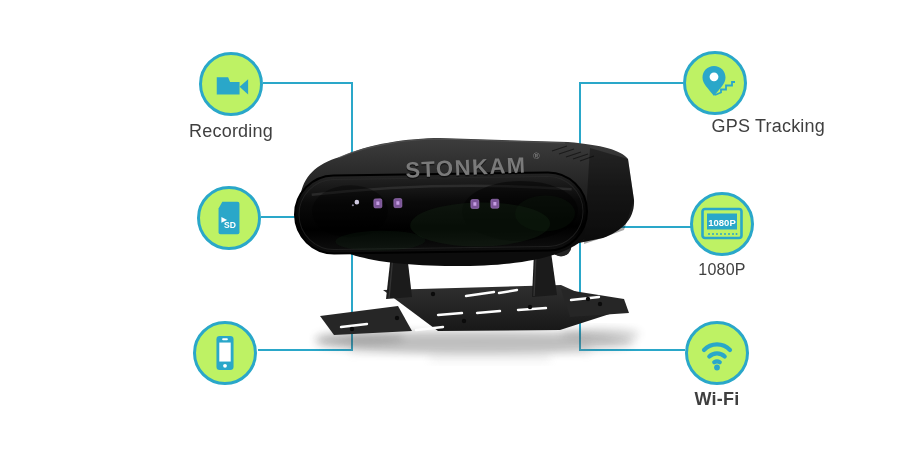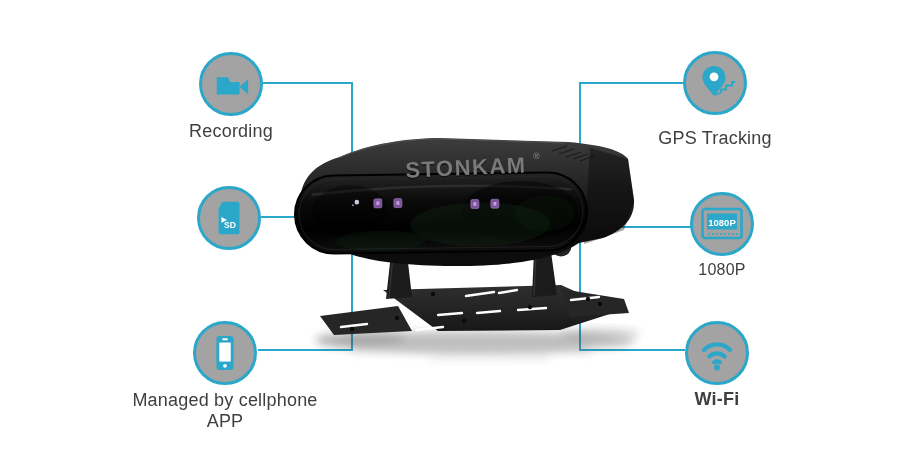--- a/index.html
+++ b/index.html
@@ -7,21 +7,21 @@
   }
   html,body{margin:0;padding:0;background:#fff;}
   .stage{
     position:relative;width:920px;height:460px;background:#fff;overflow:hidden;
     font-family:"Liberation Sans", sans-serif;
   }
   .scene{position:absolute;left:0;top:0;width:920px;height:460px;}
   .feature{position:absolute;width:220px;text-align:center;}
   .icon-circle{
     width:58px;height:58px;border:3px solid var(--accent);border-radius:50%;
-    background:#a3a3a3;margin:0 auto;display:flex;align-items:center;justify-content:center;
+    background:#bef264;margin:0 auto;display:flex;align-items:center;justify-content:center;
     box-sizing:content-box;
   }
   .feature-label{
     position:absolute;width:220px;text-align:center;
     font-size:18px;color:var(--label-text);letter-spacing:.2px;
   }
   .label-1080{font-size:16px;}
   .ic-fill{fill:var(--accent);}
   .ic-stroke{stroke:var(--accent);fill:none;}
   .rail{stroke:var(--accent);stroke-width:2;fill:none;}
@@ -185,32 +185,31 @@
   <div class="feature" style="left:115px;top:321px;">
     <div class="icon-circle">
       <svg width="38" height="40" viewBox="0 0 40 42">
         <rect class="ic-fill" x="11" y="3" width="18" height="36" rx="3.5"></rect>
         <rect x="14" y="10" width="12" height="20" fill="#fff"></rect>
         <rect x="17" y="5.6" width="6" height="1.9" rx=".95" fill="#fff"></rect>
         <circle cx="20" cy="34.5" r="2" fill="#fff"></circle>
       </svg>
     </div>
   </div>
-  <div class="feature-label" style="left:115px;top:390px;">Managed by cellphone APP</div>
 
   <div class="feature" style="left:605px;top:51px;">
     <div class="icon-circle">
       <svg width="40" height="40" viewBox="0 0 40 40">
         <path class="ic-fill" d="M19,3 C12.5,3 7.5,8 7.5,14.5 C7.5,21 13,25 19,33 C25,25 30.5,21 30.5,14.5 C30.5,8 25.5,3 19,3 Z"></path>
         <circle cx="19" cy="13.8" r="4.4" fill="#fff"></circle>
         <polyline class="ic-stroke" stroke-width="1.8" points="20,32 26,29.5 26,26.5 31,26.5 31,22.5 37,22.5 37,19 40,19"></polyline>
       </svg>
     </div>
   </div>
-  <div class="feature-label" style="left:605px;top:128px;">GPS Tracking</div>
+  <div class="feature-label" style="left:605px;top:116px;text-align:right;">GPS Tracking</div>
 
   <div class="feature" style="left:612px;top:192px;">
     <div class="icon-circle">
       <svg width="44" height="36" viewBox="0 0 44 36">
         <rect class="ic-stroke" x="2.5" y="3" width="39" height="29" rx="2.5" stroke-width="2.6"></rect>
         <rect class="ic-fill" x="7" y="7.5" width="30" height="16"></rect>
         <text class="icon-1080-text" x="22" y="19.8" font-size="9.5" text-anchor="middle">1080P</text>
         <g class="ic-fill">
           <circle cx="9" cy="28" r="1"></circle>
             <circle cx="13" cy="28" r="1"></circle>

